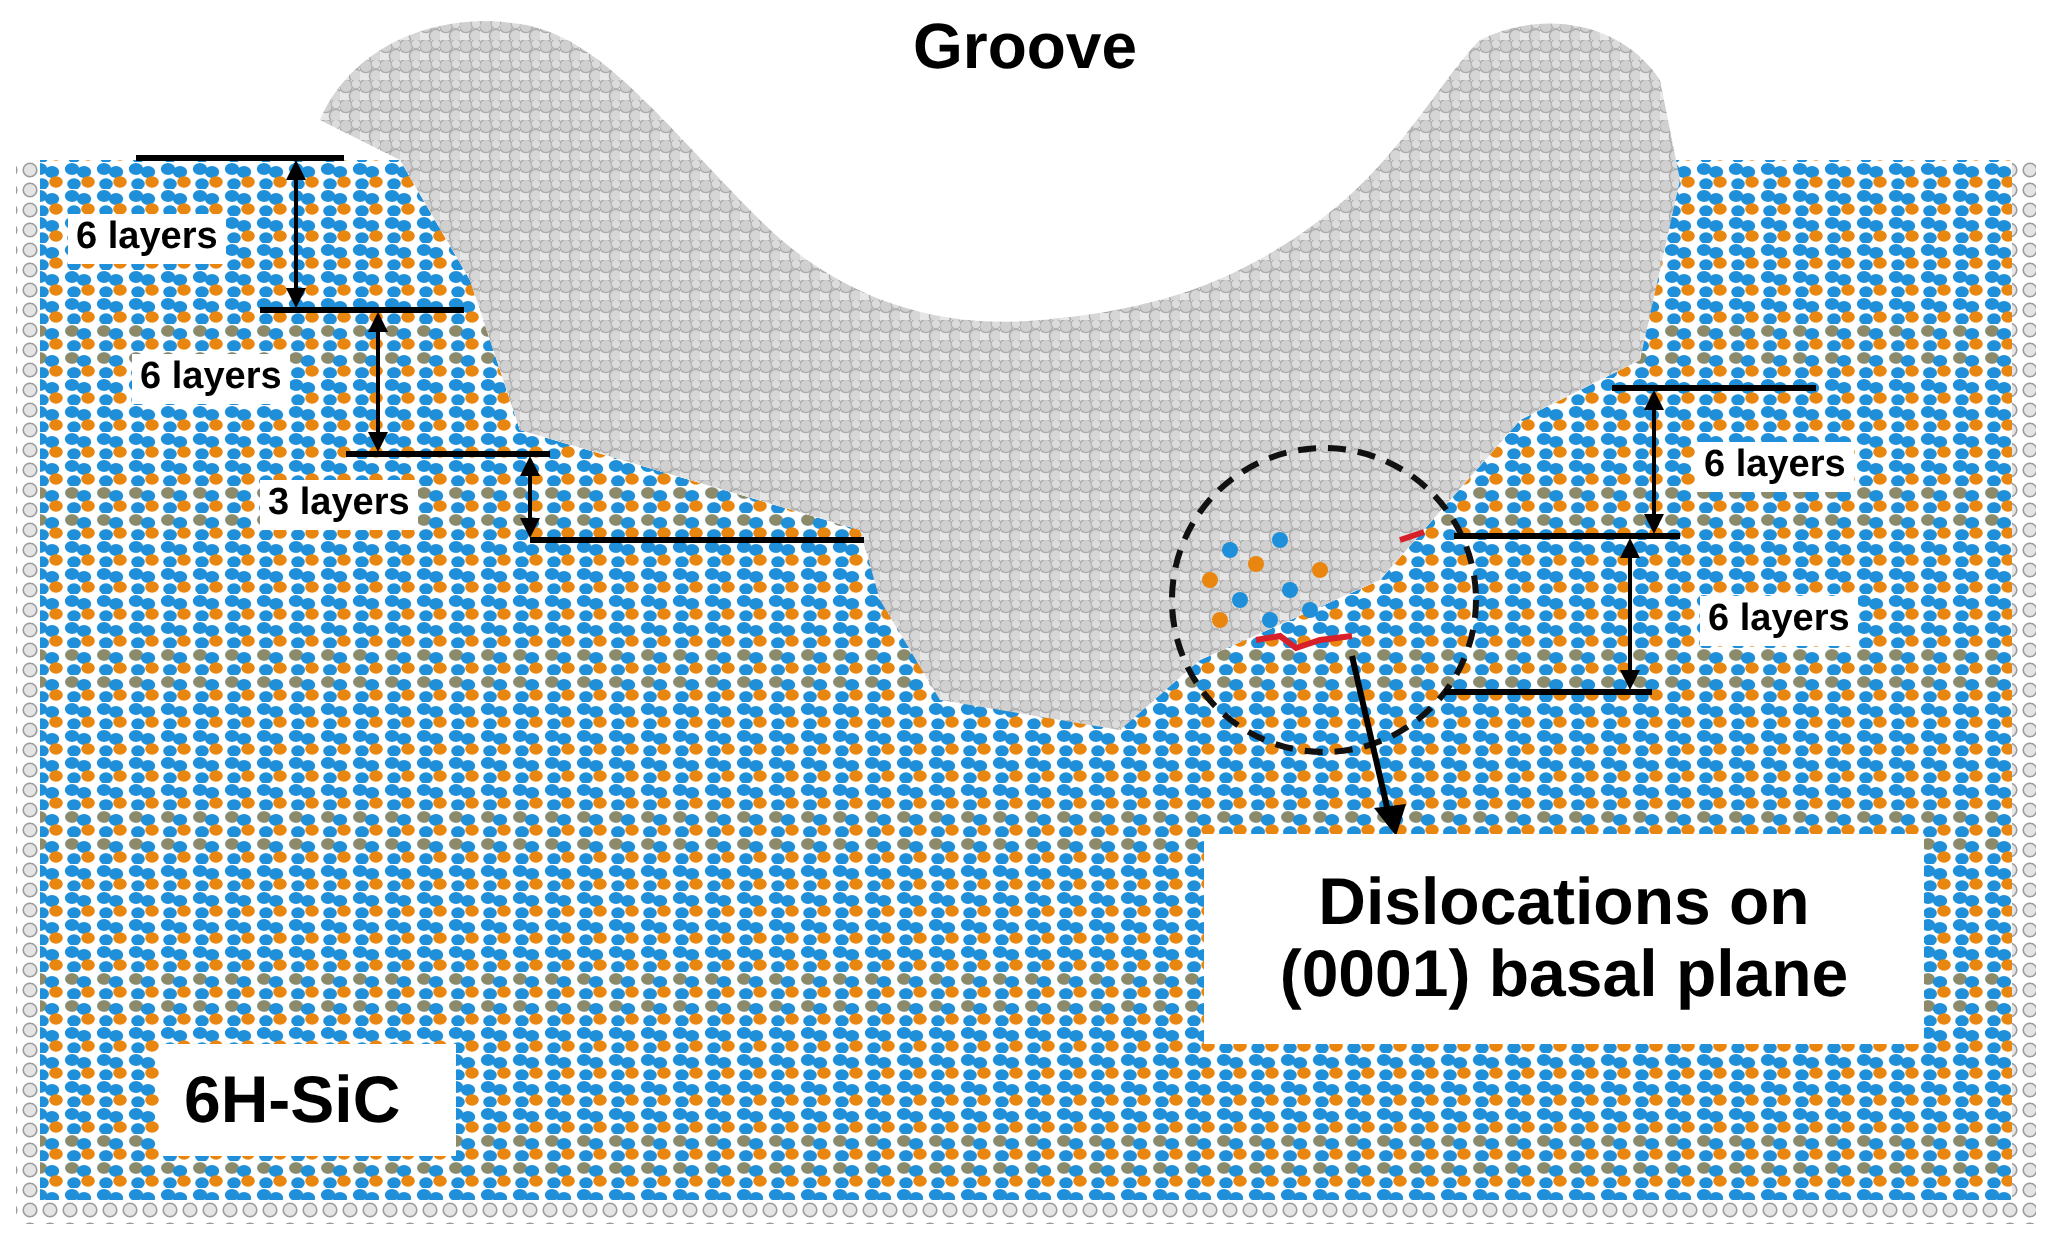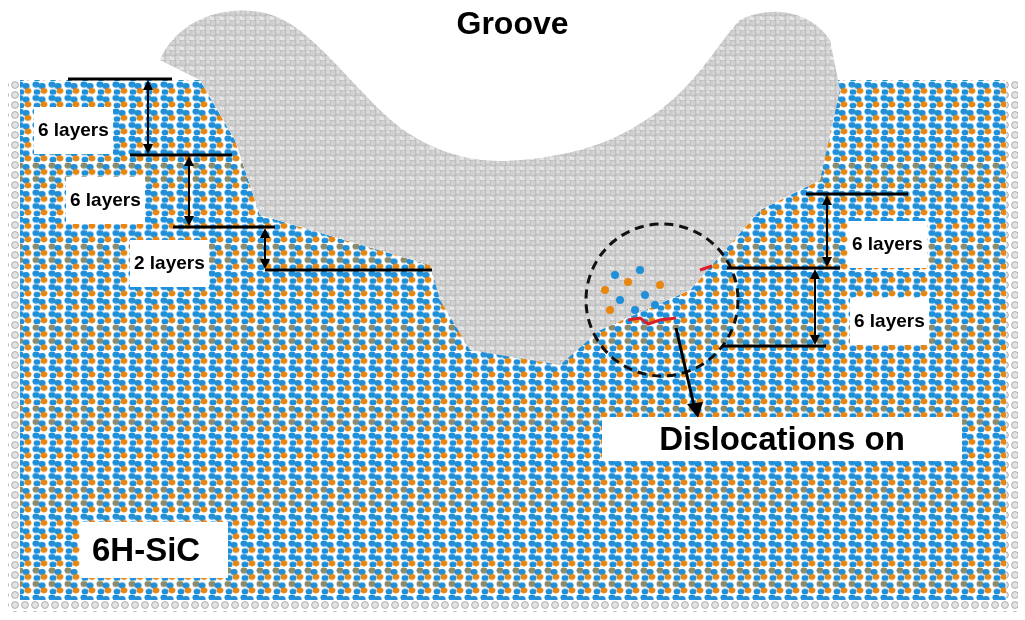--- a/index.html
+++ b/index.html
@@ -1,22 +1,22 @@
 <!DOCTYPE html>
 <html><head>
 <meta charset="utf-8">
 <style>
   html, body { margin: 0; padding: 0; background: #ffffff; }
   body { width: 1025px; height: 620px; overflow: hidden; position: relative;
          font-family: "Liberation Sans", sans-serif; }
   #figure { position: absolute; left: 0; top: 0; width: 1025px; height: 576px; }
   .label { position: absolute; background: #ffffff; color: #000; font-weight: bold;
            white-space: nowrap; line-height: 1.1; }
-  .small { font-size: 19px; padding: 13px 4px; }
-  .big { font-size: 33px; text-align: center; padding: 4px 10px; }
+  .small { font-size: 19px; padding: 2px 4px; }
+  .big { font-size: 33px; text-align: center; padding: 16px 10px; }
   .plain { position: absolute; font-weight: bold; color: #000; text-align: center;
            line-height: 1.1; }
 </style>
 </head>
 <body>
 
 <div id="figure">
   <svg width="1025" height="620" viewBox="0 0 1025 620">
     <defs>
 
@@ -119,23 +119,24 @@
       <polygon points="810,335 820,335 815,345" stroke="none"></polygon>
     </g>
   </svg>
 
   
   <div class="plain" style="left:430px; top:6px; width:165px; font-size:32px;">Groove</div>
 
 
   <div class="label small" style="left:34px; top:107px;">6 layers</div>
   <div class="label small" style="left:66px; top:177px;">6 layers</div>
-  <div class="label small" style="left:130px; top:240px;">2 layers</div>
+  <div class="label small" style="left:130px; top:240px;">3 layers</div>
 
   <div class="label small" style="left:848px; top:221px;">6 layers</div>
   <div class="label small" style="left:850px; top:298px;">6 layers</div>
 
   <div class="label big" style="left:602px; top:417px; width:340px;">
     <div>Dislocations on</div>
+    <div>(0001) basal plane</div>
   </div>
 
   <div class="label big" style="left:52px; top:522px; padding:10px 28px 10px 12px;margin-left:28px;">6H-SiC</div>
 </div>
 
 </body></html>

